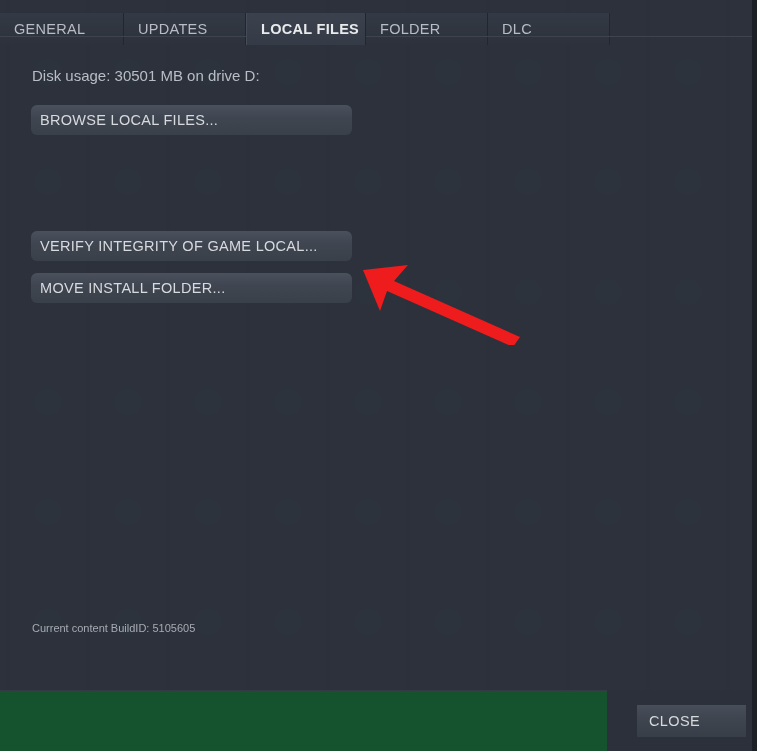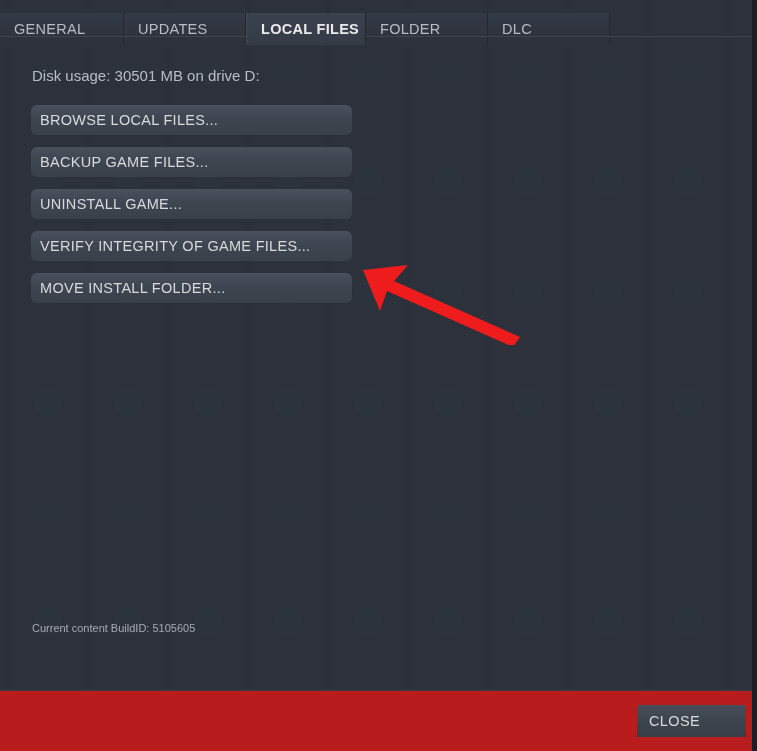--- a/index.html
+++ b/index.html
@@ -124,23 +124,23 @@
     position: absolute;
     left: 352px; top: 218px;
     width: 185px; height: 90px;
     pointer-events: none;
   }
 
   
   #footer {
     position: absolute;
     left: 0; top: 690px;
-    width: 752px;
+    width: 607px;
     height: 61px;
-    background: #b91c1c;
+    background: #14532d;
     border-top: 1px solid #363c46;
   }
   #close-button {
     position: absolute;
     left: 637px; top: 14px;
     width: 109px;
     height: 32px;
     box-sizing: border-box;
     background: linear-gradient(to bottom, #474e5a 0%, #3e454f 45%, #383e47 100%);
     color: #d6d9dd;
@@ -166,23 +166,21 @@
     <div class="tab" id="tab-3" style="left: 366px; width: 122px;">FOLDER</div>
     <div class="tab" id="tab-4" style="left: 488px; width: 122px;">DLC</div>
     <div id="tabbar-underline"></div>
   </div>
 
   <div id="content">
 
     <div id="disk-usage">Disk usage: 30501 MB on drive D:</div>
 
     <div class="file-button" id="btn-0" style="top:68px">BROWSE LOCAL FILES...</div>
-    <div class="file-button" id="btn-1" style="top:110px">BACKUP GAME FILES...</div>
-    <div class="file-button" id="btn-2" style="top:152px">UNINSTALL GAME...</div>
-    <div class="file-button" id="btn-3" style="top:194px">VERIFY INTEGRITY OF GAME FILES...</div>
+    <div class="file-button" id="btn-3" style="top:194px">VERIFY INTEGRITY OF GAME LOCAL...</div>
     <div class="file-button" id="btn-4" style="top:236px">MOVE INSTALL FOLDER...</div>
 
     <svg id="arrow" viewBox="0 0 185 90" aria-hidden="true">
       <polygon id="arrow-shape" points="11,15 56,10 42,26 168,82 161,92 35,36 28,56" fill="#ee1c1c"></polygon>
     </svg>
 
     <div id="build-id">Current content BuildID: 5105605</div>
   </div>
 
   <div id="footer">

